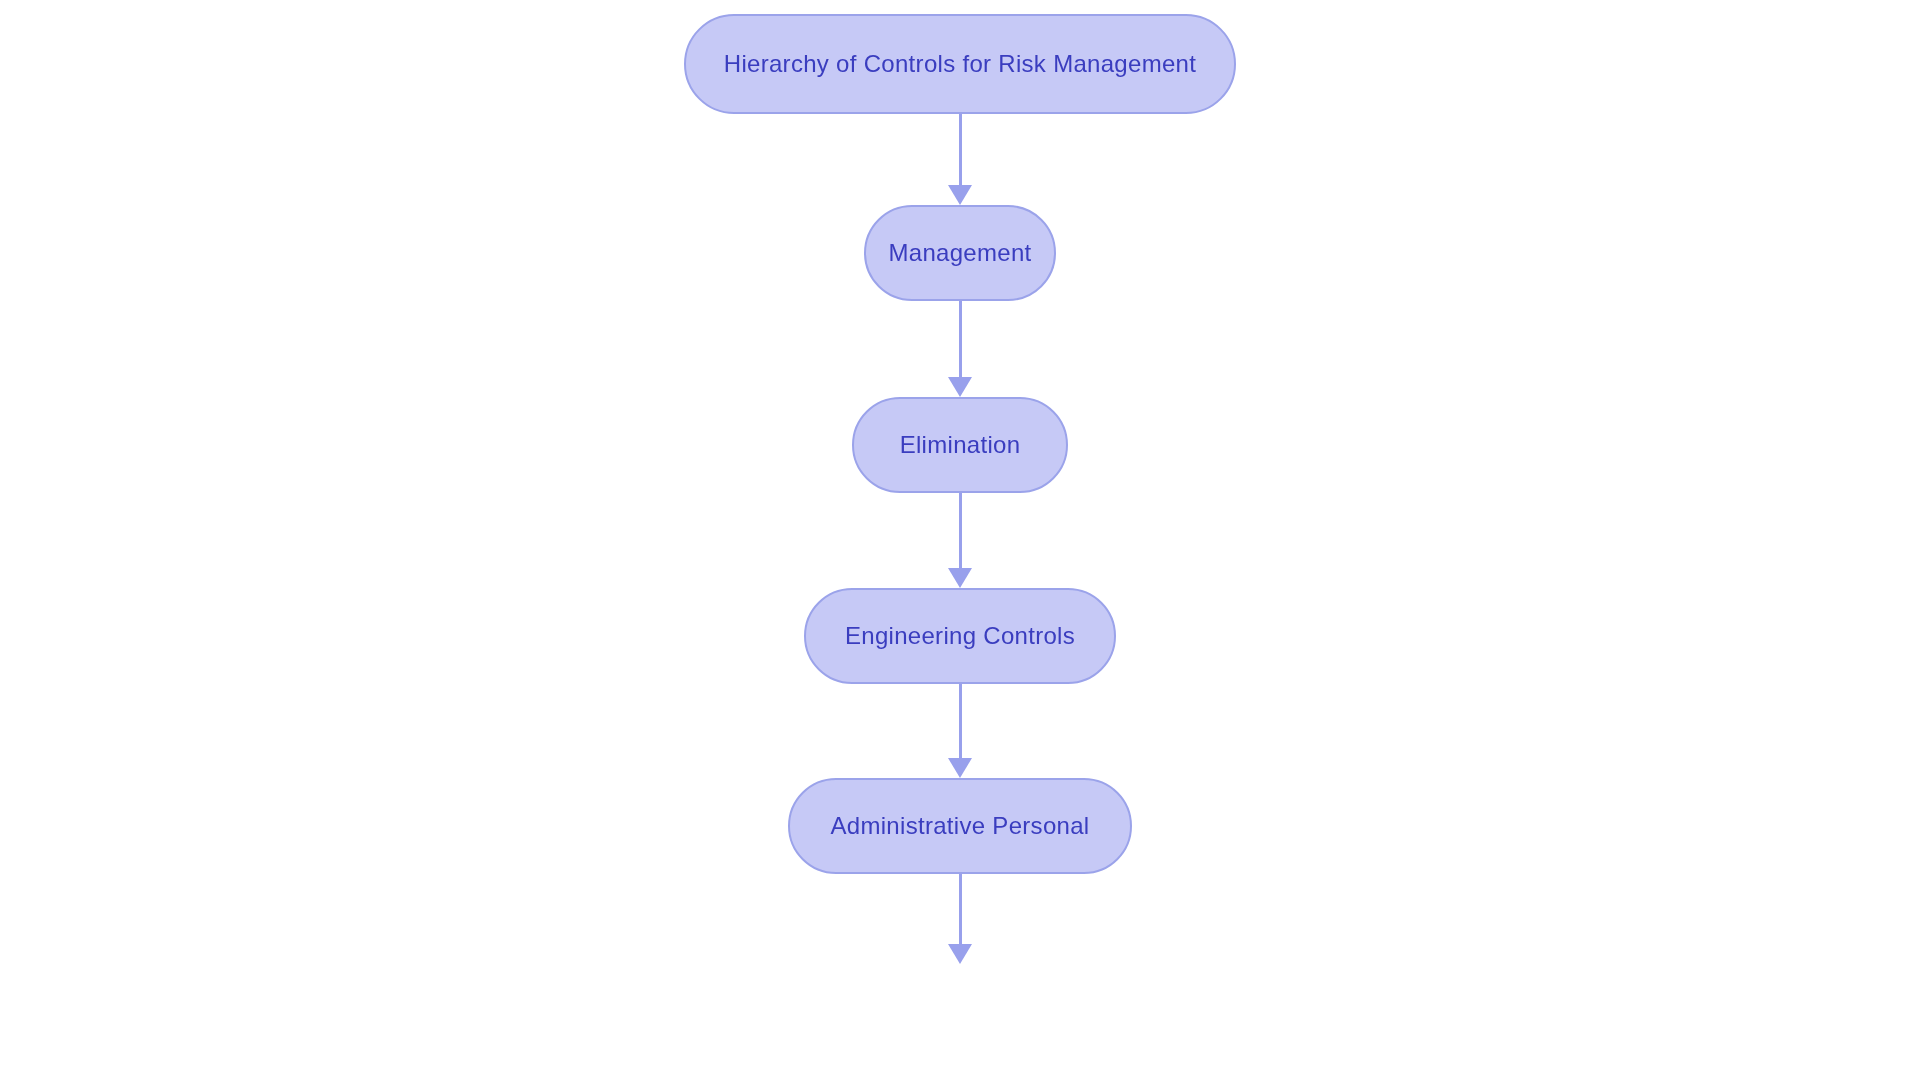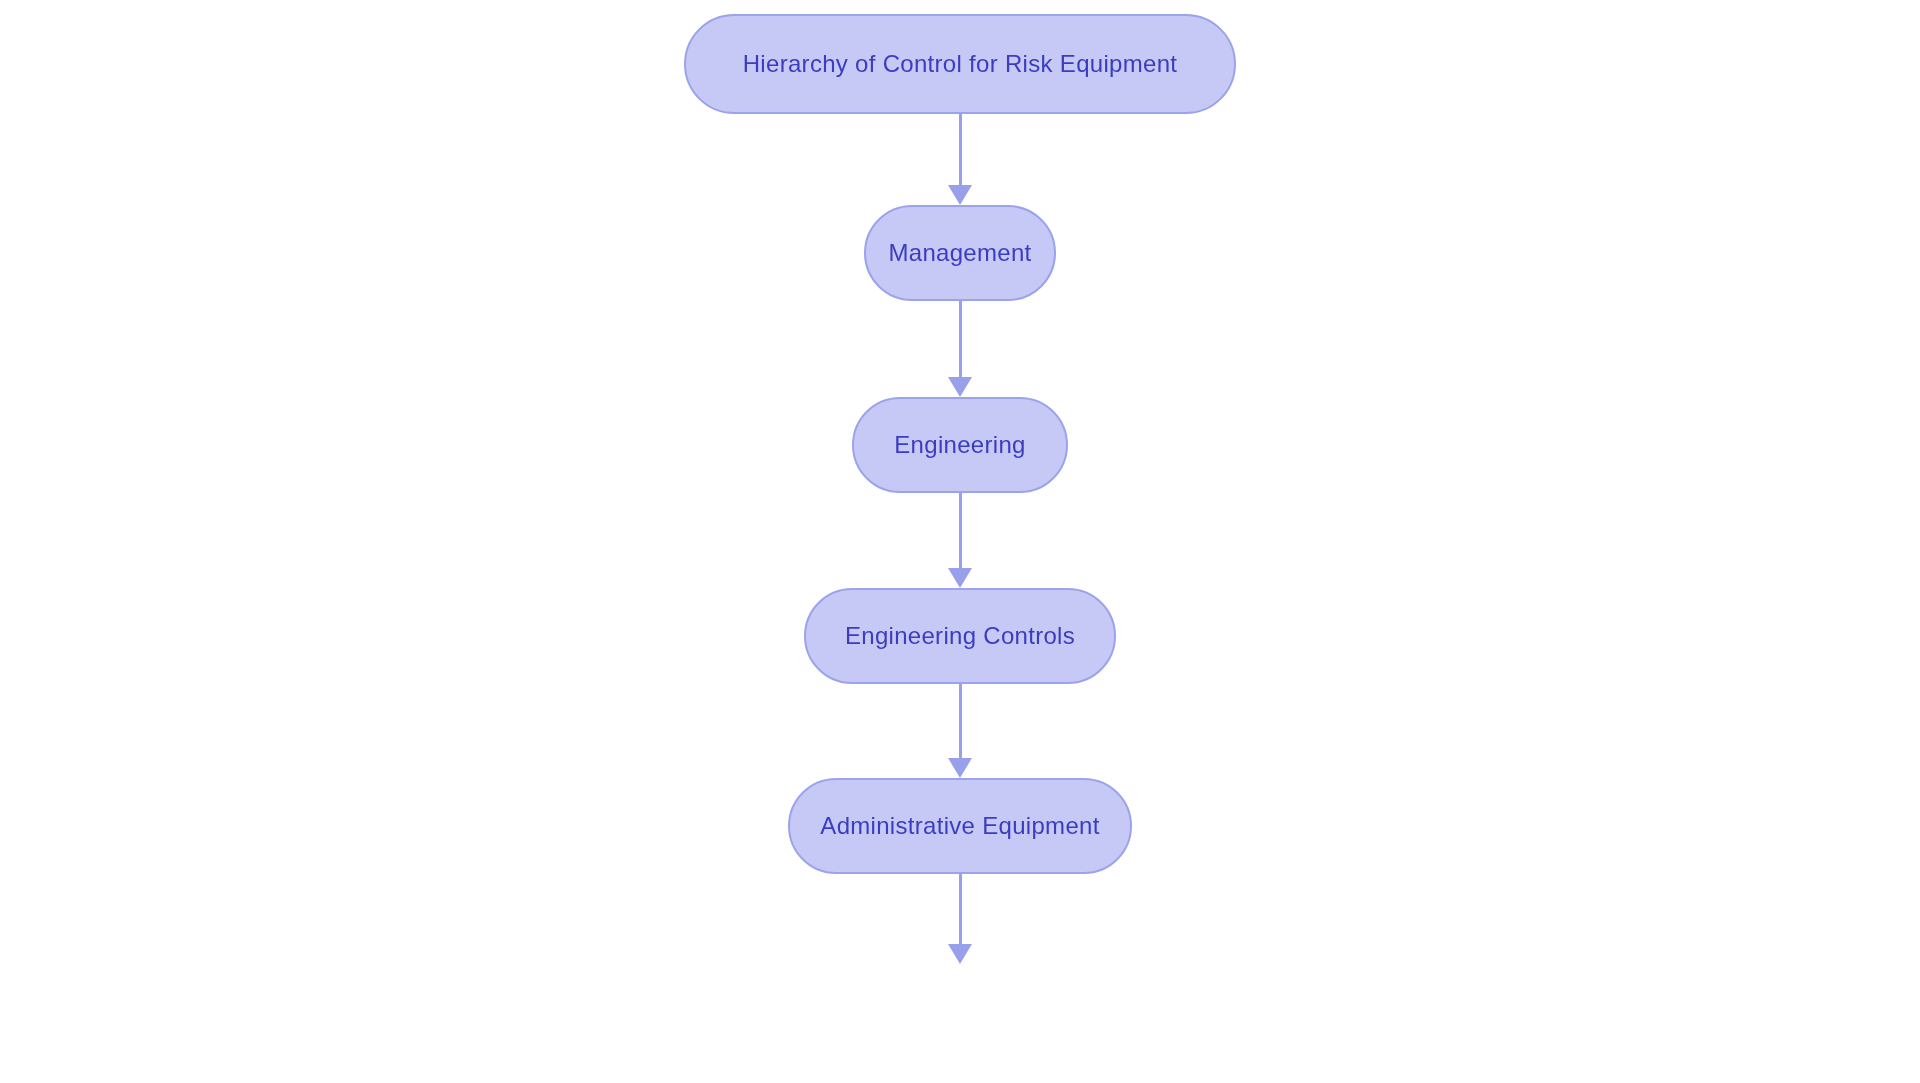--- a/index.html
+++ b/index.html
@@ -70,57 +70,57 @@
     border-right: 12px solid transparent;
     border-top: 20px solid var(--arrow);
   }
 </style>
 </head>
 <body>
 
 <div class="canvas">
 
   <div class="node n1">
-    <span>Hierarchy of Control for Risk Equipment</span>
+    <span>Hierarchy of Controls for Risk Management</span>
   </div>
 
   <div class="arrow a1">
     <div class="shaft"></div>
     <div class="head"></div>
   </div>
 
   <div class="node n2">
     <span>Management</span>
   </div>
 
   <div class="arrow a2">
     <div class="shaft"></div>
     <div class="head"></div>
   </div>
 
   <div class="node n3">
-    <span>Engineering</span>
+    <span>Elimination</span>
   </div>
 
   <div class="arrow a3">
     <div class="shaft"></div>
     <div class="head"></div>
   </div>
 
   <div class="node n4">
     <span>Engineering Controls</span>
   </div>
 
   <div class="arrow a4">
     <div class="shaft"></div>
     <div class="head"></div>
   </div>
 
   <div class="node n5">
-    <span>Administrative Equipment</span>
+    <span>Administrative Personal</span>
   </div>
 
   <div class="arrow a5">
     <div class="shaft"></div>
     <div class="head"></div>
   </div>
 
 
 </div>
 

